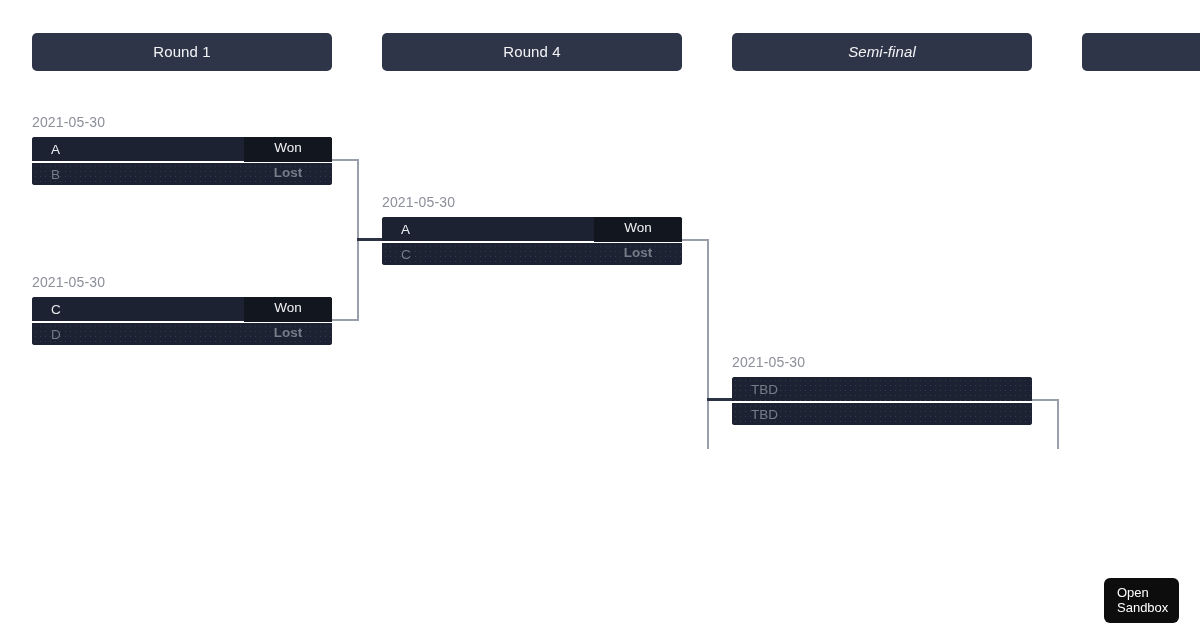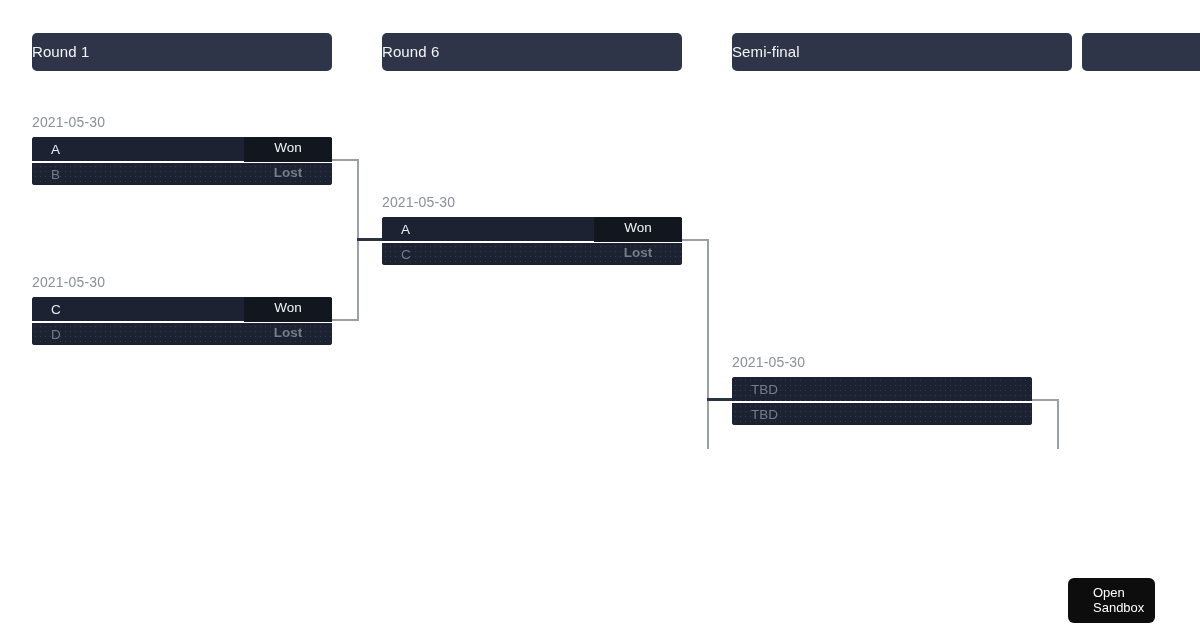--- a/index.html
+++ b/index.html
@@ -26,21 +26,21 @@
 
   
   .round-header {
     position: absolute;
     height: 38px;
     background: #2f3548;
     border-radius: 5px;
     color: #f2f3f5;
     font-size: 15px;
     line-height: 38px;
-    text-align: left;
+    text-align: center;
     letter-spacing: .1px;
     white-space: nowrap;
     overflow: hidden;
   }
 
   
   .conn {
     position: absolute;
     background: #9aa0ab;
   }
@@ -128,47 +128,48 @@
     background: #12161f;
     color: #f2f3f5;
   }
   .team-row.loser .team-score { color: #767c88; font-weight: bold; }
 
   
   #open-sandbox {
     position: absolute;
     background: #0d0d0d;
     border-radius: 6px;
-    padding: 7px 11px 8px 25px;
+    padding: 7px 11px 8px 13px;
     color: #ffffff;
     font-size: 13px;
     line-height: 15px;
     white-space: pre-line;
     cursor: pointer;
+    margin-left: 36px;
   }
 </style>
 </head>
 <body>
 
 <div id="bracket-root">
 
 <div class="conn h" style="left:332px;top:159px;width:26px;"></div>
     <div class="conn h" style="left:332px;top:319px;width:26px;"></div>
     <div class="conn v" style="left:357px;top:159px;height:162px;"></div>
     <div class="conn h" style="left:357px;top:239px;width:26px;"></div>
     <div class="conn h" style="left:682px;top:239px;width:26px;"></div>
     <div class="conn v" style="left:707px;top:239px;height:210px;"></div>
     <div class="conn h" style="left:707px;top:399px;width:26px;"></div>
     <div class="conn h" style="left:1032px;top:399px;width:26px;"></div>
     <div class="conn v" style="left:1057px;top:399px;height:50px;"></div>
     <div class="conn-stub" style="left:357px;top:238px;width:26px;"></div>
     <div class="conn-stub" style="left:707px;top:398px;width:26px;"></div>
     <div class="round-header" style="left:32px;top:33px;width:300px;">Round 1</div>
-    <div class="round-header" style="left:382px;top:33px;width:300px;">Round 6</div>
-    <div class="round-header" style="left:732px;top:33px;width:340px;">Semi-final</div>
+    <div class="round-header" style="left:382px;top:33px;width:300px;">Round 4</div>
+    <div class="round-header" style="left:732px;top:33px;width:300px;font-style:italic;">Semi-final</div>
     <div class="round-header" style="left:1082px;top:33px;width:300px;"></div>
     <div class="match" style="left:32px;top:114px;">
       <div class="match-date">2021-05-30</div>
       <div class="match-body">
         <div class="team-row winner">
           <span class="team-name">A</span>
           <span class="team-score">Won</span>
         </div>
         <div class="team-row loser bottom textured">
           <span class="team-name">B</span>

